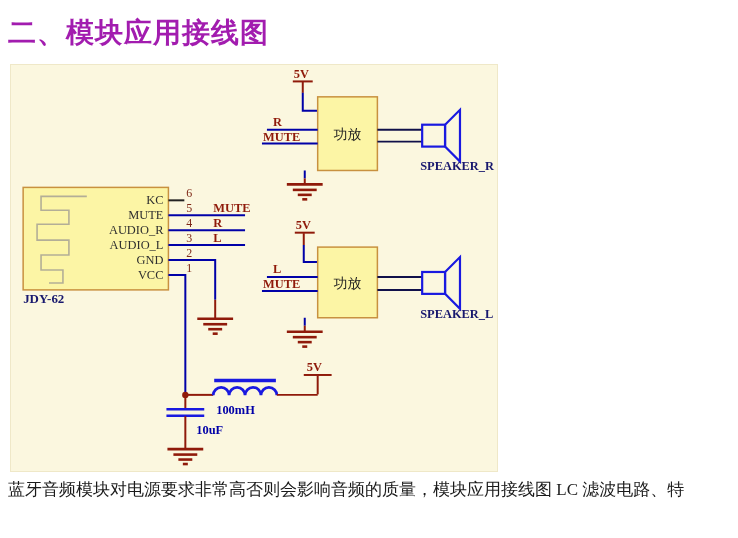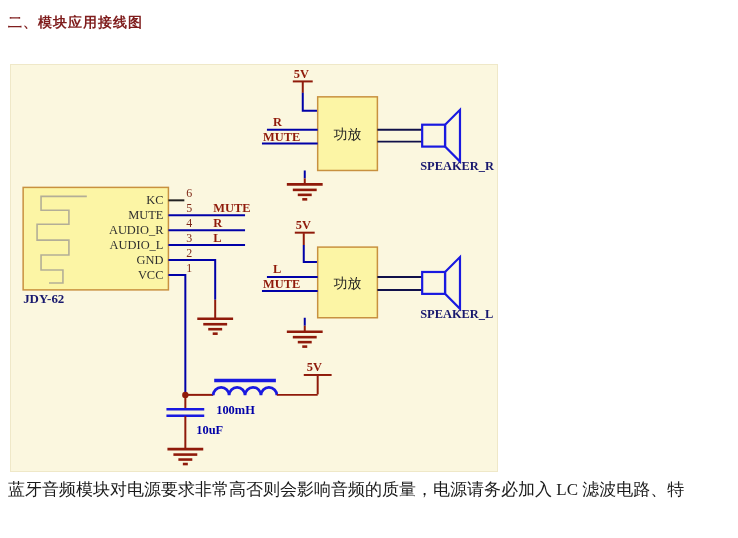--- a/index.html
+++ b/index.html
@@ -6,21 +6,21 @@
   body{
     position:relative;
     width:738px;height:538px;
     background:#ffffff;
     overflow:hidden;
     font-family:"Liberation Serif", serif;
   }
   .heading{
     position:absolute;left:8px;top:14px;
     font-family:Liberation Serif, serif;
-    font-weight:bold;font-size:14px;color:#7f1d1d;
+    font-weight:bold;font-size:28px;color:#a21caf;
     letter-spacing:1px;
   }
   .sheet{
     position:absolute;left:10px;top:64px;
     width:488px;height:408px;
     background:#FBF7DF;
     border:1px solid #EFE8C8;
     box-sizing:border-box;
   }
   .sheet svg{display:block;}
@@ -145,14 +145,14 @@
     <line x1="166" y1="410" x2="204" y2="410"></line>
     <line x1="166" y1="416.5" x2="204" y2="416.5"></line>
   </g>
   <text x="196" y="435" class="lbl-blue">10uF</text>
   <line x1="185" y1="417" x2="185" y2="450" class="wire-red"></line>
   <use href="#gnd" x="185" y="450"></use>
 </svg>
 </div>
 
 <div class="paragraph">
-  <div>蓝牙音频模块对电源要求非常高否则会影响音频的质量，电源请务必加入 LC 滤波电路、特</div>
+  <div>蓝牙音频模块对电源要求非常高否则会影响音频的质量，模块应用接线图 LC 滤波电路、特</div>
 </div>
 
 </body></html>

